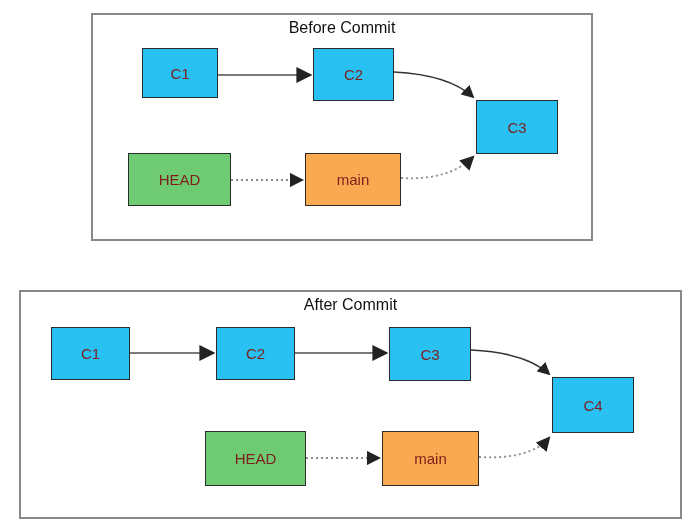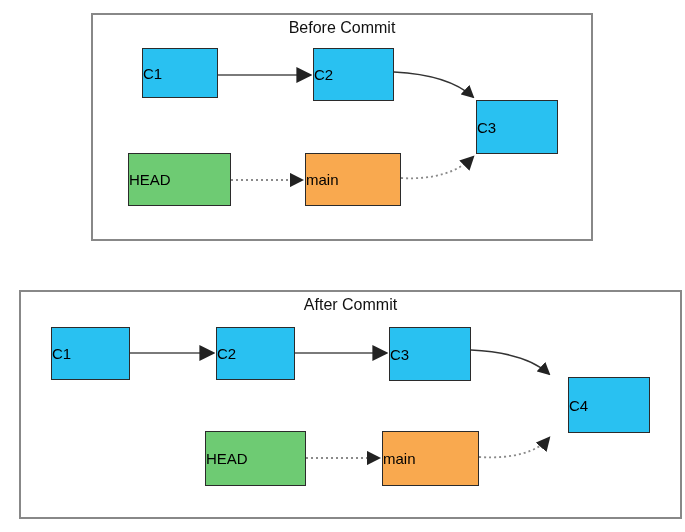--- a/index.html
+++ b/index.html
@@ -12,34 +12,34 @@
   }
   .panel-before { left:91px; top:13px; width:502px; height:228px; }
   .panel-after  { left:19px; top:290px; width:663px; height:229px; }
   .panel-title {
     position:absolute; left:0; top:4px; width:100%;
     text-align:center; font-size:16px; color:#111111;
   }
   .node {
     position:absolute; box-sizing:border-box; z-index:2;
     border:1.5px solid #2b2b2b;
-    display:flex; align-items:center; justify-content:flex-start;
-    font-size:15px; color:#000000;
+    display:flex; align-items:center; justify-content:center;
+    font-size:15px; color:#7f1d1d;
   }
   
   .n-b-c1   { left:142px; top:48px;  width:76px;  height:50px; }
   .n-b-c2   { left:313px; top:48px;  width:81px;  height:53px; }
   .n-b-c3   { left:476px; top:100px; width:82px;  height:54px; }
   .n-b-head { left:128px; top:153px; width:103px; height:53px; }
   .n-b-main { left:305px; top:153px; width:96px;  height:53px; }
   
   .n-a-c1   { left:51px;  top:327px; width:79px;  height:53px; }
   .n-a-c2   { left:216px; top:327px; width:79px;  height:53px; }
   .n-a-c3   { left:389px; top:327px; width:82px;  height:54px; }
-  .n-a-c4   { left:552px; top:377px; width:82px;  height:56px;margin-left:16px; }
+  .n-a-c4   { left:552px; top:377px; width:82px;  height:56px; }
   .n-a-head { left:205px; top:431px; width:101px; height:55px; }
   .n-a-main { left:382px; top:431px; width:97px;  height:55px; }
 
   svg.edges { position:absolute; left:0; top:0; z-index:3; pointer-events:none; }
   .edge-solid  { stroke:#7a7a7a; stroke-width:2;   fill:none; }
   .edge-curve  { stroke:#333333; stroke-width:1.6; fill:none; }
   .edge-dotted { stroke:#8a8a8a; stroke-width:1.8; stroke-dasharray:2 3; fill:none; }
 </style>
 </head>
 <body>

